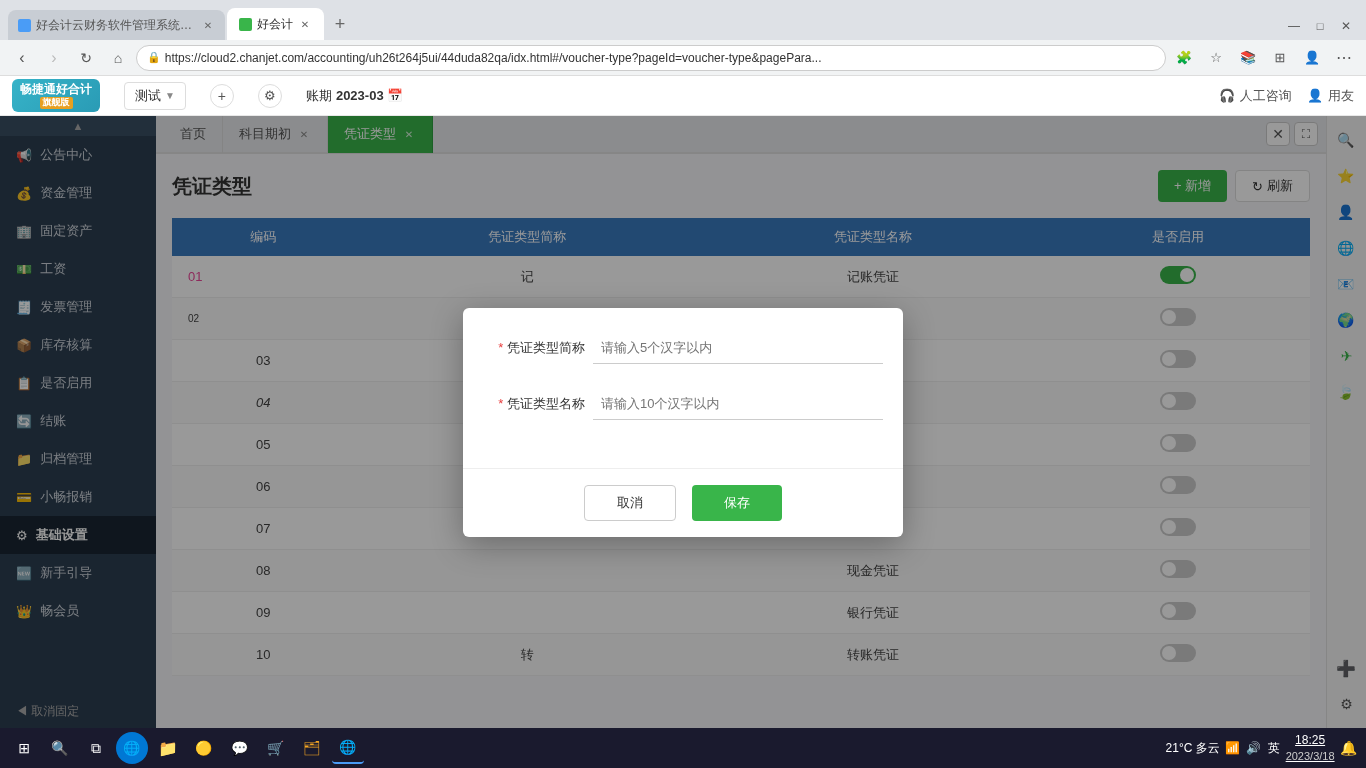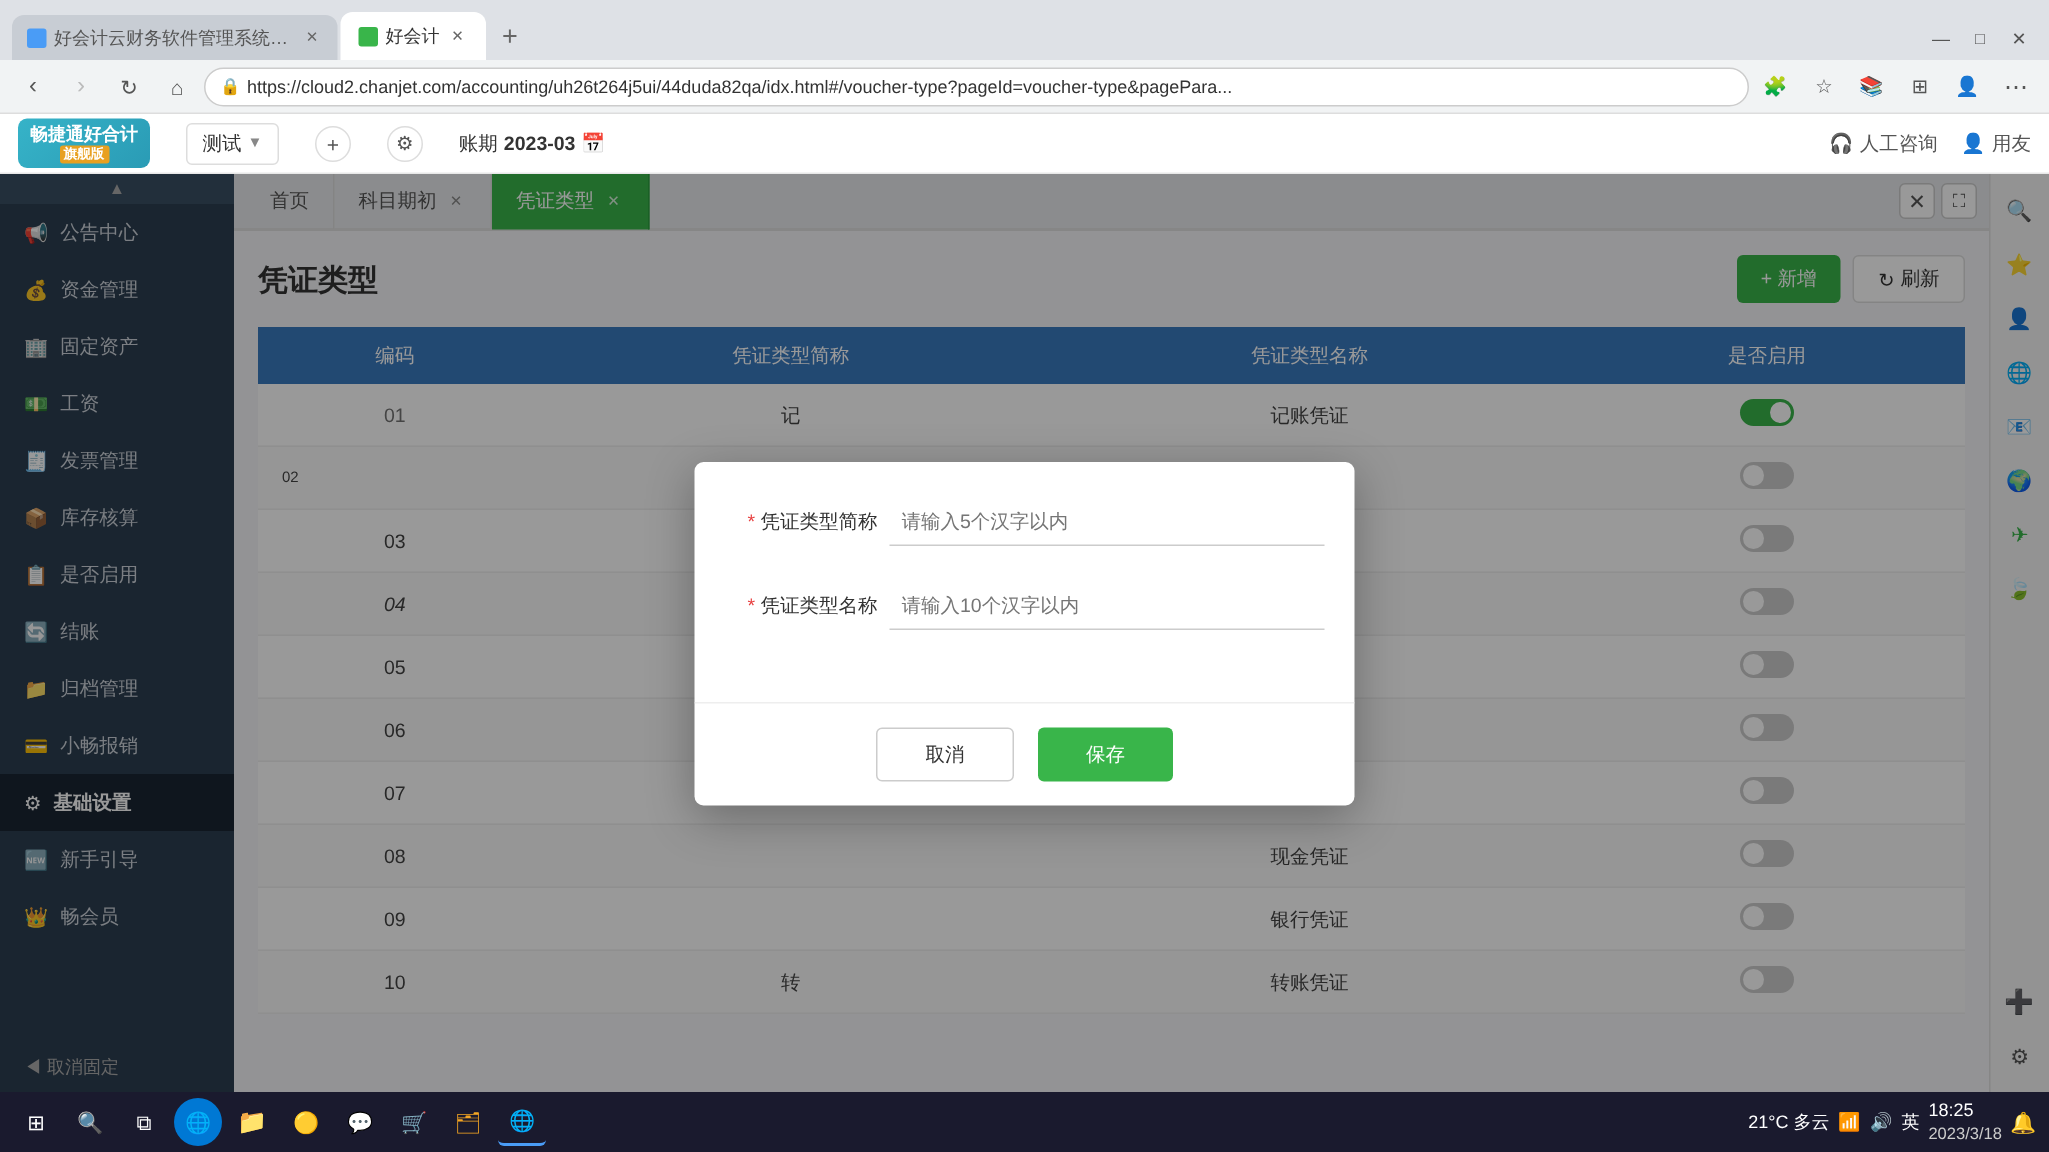--- a/index.html
+++ b/index.html
@@ -168,21 +168,21 @@
         <thead>
           <tr style="background:#3a7abf;color:#fff;">
             <th style="padding:10px 16px;text-align:center;font-weight:normal;font-size:13px;">编码</th>
             <th style="padding:10px 16px;text-align:center;font-weight:normal;font-size:13px;">凭证类型简称</th>
             <th style="padding:10px 16px;text-align:center;font-weight:normal;font-size:13px;">凭证类型名称</th>
             <th style="padding:10px 16px;text-align:center;font-weight:normal;font-size:13px;">是否启用</th>
           </tr>
         </thead>
         <tbody id="table-body">
             <tr style="border-bottom: 1px solid rgb(238, 238, 238); background: rgb(255, 255, 255);">
-              <td style="padding: 10px 16px; text-align: center; color: #737373; font-size: 13px;">01</td>
+              <td style="padding: 10px 16px; color: #ec4899; font-size: 13px;">01</td>
               <td style="padding: 10px 16px; text-align: center; color: rgb(68, 68, 68); font-size: 13px;">记</td>
               <td style="padding: 10px 16px; text-align: center; color: rgb(68, 68, 68); font-size: 13px;">记账凭证</td>
               <td style="padding: 10px 16px; text-align: center;"><span style="display: inline-block; width: 36px; height: 18px; border-radius: 9px; background: rgb(57, 181, 74); position: relative; cursor: pointer;"><span style="position: absolute; width: 14px; height: 14px; border-radius: 50%; background: rgb(255, 255, 255); top: 2px; left: 20px; transition: left 0.2s;"></span></span></td>
             </tr>
             <tr style="border-bottom: 1px solid rgb(238, 238, 238); background: rgb(250, 250, 250);">
               <td style="padding: 10px 16px; text-align: left; color: rgb(68, 68, 68); font-size: 10px;">02</td>
               <td style="padding: 10px 16px; text-align: center; color: rgb(68, 68, 68); font-size: 13px;">收</td>
               <td style="padding: 10px 16px; text-align: center; color: rgb(68, 68, 68); font-size: 13px;">收款凭证</td>
               <td style="padding: 10px 16px; text-align: center;"><span style="display: inline-block; width: 36px; height: 18px; border-radius: 9px; background: rgb(204, 204, 204); position: relative; cursor: pointer;"><span style="position: absolute; width: 14px; height: 14px; border-radius: 50%; background: rgb(255, 255, 255); top: 2px; left: 2px; transition: left 0.2s;"></span></span></td>
             </tr>
@@ -288,19 +288,19 @@
   <div style="width:32px;height:32px;display:flex;align-items:center;justify-content:center;border-radius:4px;cursor:pointer;font-size:14px;color:#2aae67;">💬</div>
   <div style="width:32px;height:32px;display:flex;align-items:center;justify-content:center;border-radius:4px;cursor:pointer;font-size:14px;">🛒</div>
   <div style="width:32px;height:32px;display:flex;align-items:center;justify-content:center;border-radius:4px;cursor:pointer;font-size:14px;color:#f5a623;">🗂</div>
   <div style="width:32px;height:32px;display:flex;align-items:center;justify-content:center;border-radius:4px;cursor:pointer;font-size:14px;border-bottom:2px solid #4a9cf6;">🌐</div>
   <div style="flex:1;"></div>
   <div style="display:flex;align-items:center;gap:6px;color:#fff;font-size:12px;">
     <span>21°C 多云</span>
     <span style="cursor:pointer;">📶</span>
     <span style="cursor:pointer;">🔊</span>
     <span style="cursor:pointer;">英</span>
-    <div style="text-align:left;line-height:1.4;cursor:pointer;">
+    <div style="text-align:center;line-height:1.4;cursor:pointer;text-decoration:underline;">
       <div style="font-size:12px;color:#fff;">18:25</div>
       <div style="font-size:11px;color:#ccc;">2023/3/18</div>
     </div>
     <span style="cursor:pointer;font-size:14px;">🔔</span>
   </div>
 </div>
 
 </body></html>

